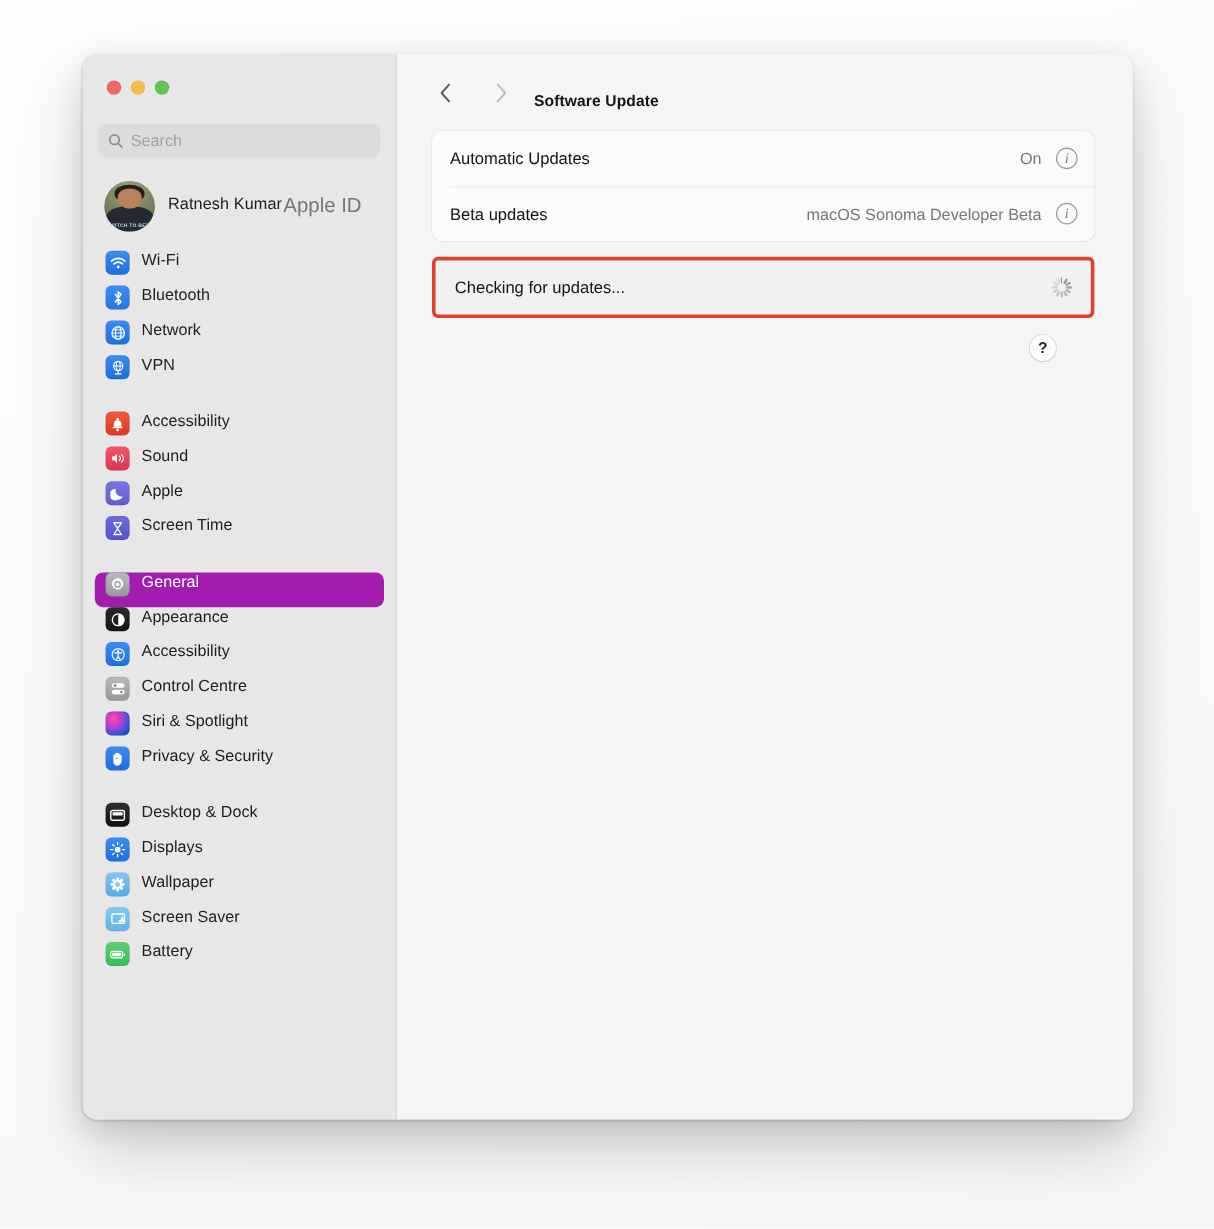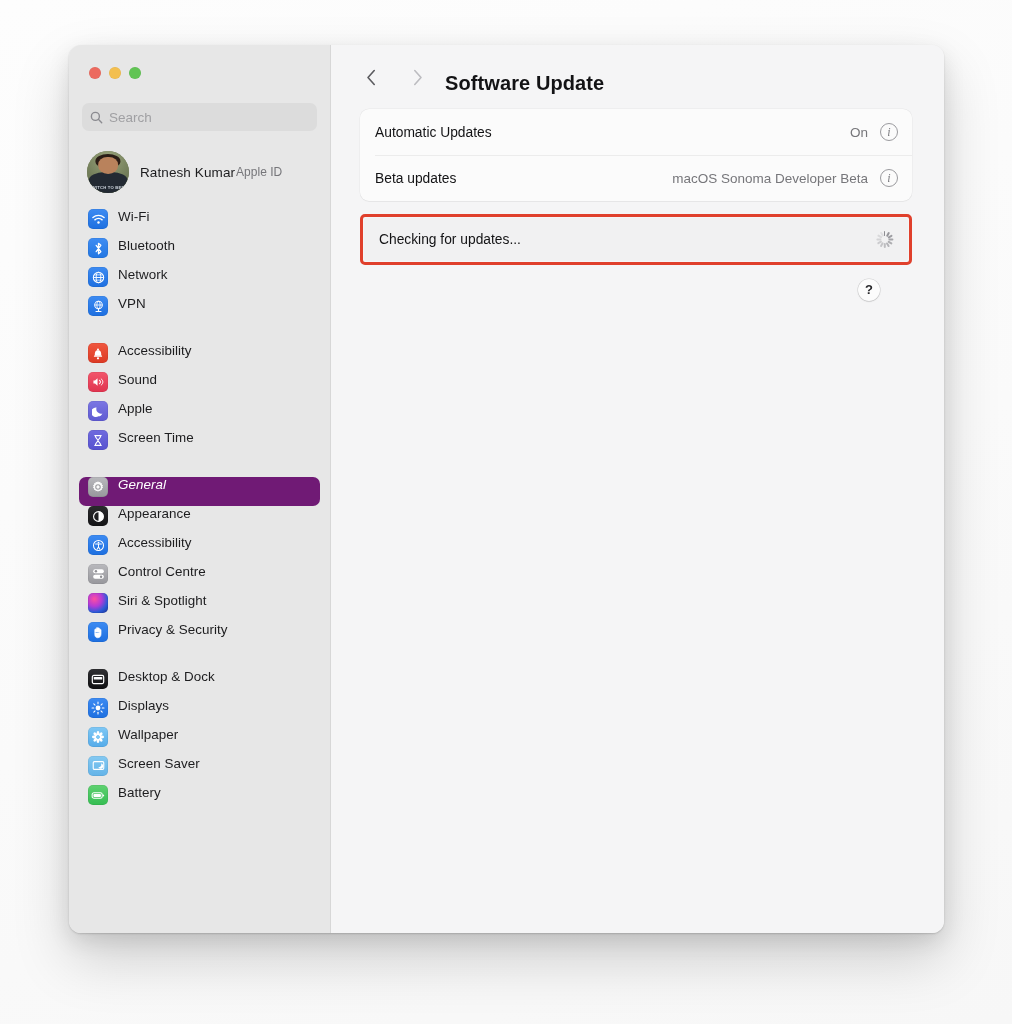--- a/index.html
+++ b/index.html
@@ -126,34 +126,34 @@
     background:#232a33; border-radius:42% 42% 0 0;
   }
   .av-text {
     position:absolute; left:50%; bottom:6%; transform:translateX(-50%);
     width:100%; text-align:center;
     font-size:4.2px; line-height:1.12; letter-spacing:0.2px;
     color:#cfd6df; font-family:"Liberation Sans", sans-serif; font-weight:700;
   }
   .account-text { display:flex; flex-direction:row; gap:1px; min-width:0; }
   .account-name { font-size: 13.5px; color:#1c1c1e; font-weight:400; letter-spacing:0.1px; }
-  .account-sub  { font-size: 12px; color:#76767a; }
+  .account-sub  { font-size: 17px; color:#76767a; }
 
   
   .nav-group { margin: 10px 10px 0 10px; }
   .nav-group.gap-lg { margin-top: 18px; }
 
   .nav-item {
     display:flex; align-items:flex-start; gap:10px;
     height: 29px;
     padding: 0 9px;
     border-radius: 7px;
     cursor: default;
   }
-  .nav-item.selected { background: #701a75; font-style: italic; }
+  .nav-item.selected { background: #a21caf; }
   .nav-item.selected .nav-label { color: #ffffff; }
   .nav-label { font-size: 13.4px; color:#1d1d1f; letter-spacing:0.05px; white-space:nowrap; }
 
   .nav-icon {
     width: 20px; height: 20px;
     border-radius: 5px;
     flex: 0 0 auto;
     display:flex; align-items:center; justify-content:center;
     box-shadow: inset 0 0 0 0.5px rgba(0,0,0,0.10);
     overflow:hidden;
@@ -190,21 +190,21 @@
     padding: 0 0 0 25px;
     gap: 0;
   }
   .nav-arrow {
     width: 30px; height: 30px;
     display:flex; align-items:center; justify-content:center;
     cursor: default;
   }
   .nav-arrow svg { display:block; }
   .page-title {
-    font-size: 20px;
+    font-size: 13px;
     font-weight: bold;
     color: #131315;
     margin-left: 13px;
     letter-spacing: 0.1px;
     margin-top: 12px;
   }
 
   .panel { padding: 0 32px 0 29px; }
 
   .card {

